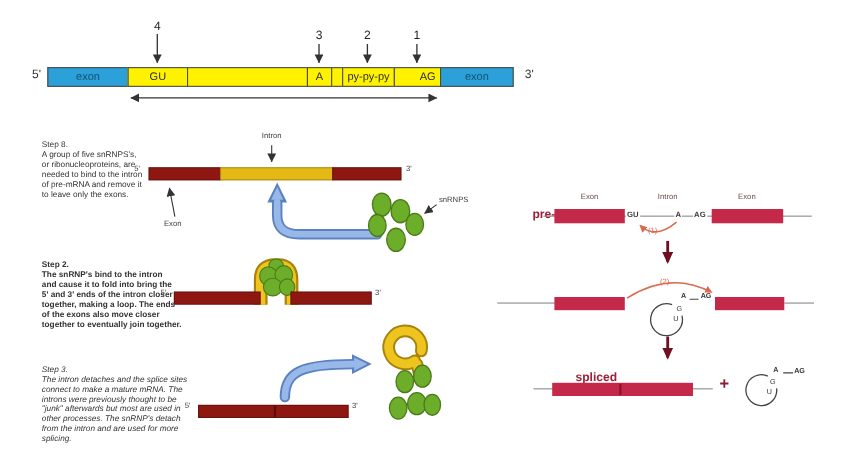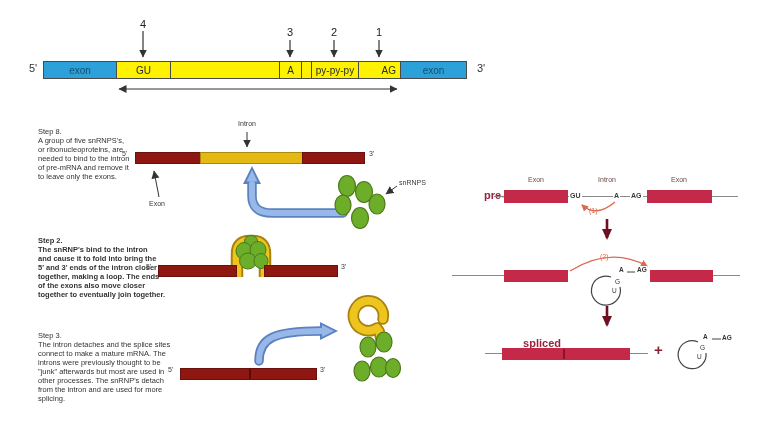--- a/index.html
+++ b/index.html
@@ -156,21 +156,21 @@
 and cause it to fold into bring the
 5' and 3' ends of the intron closer
 together, making a loop. The ends
 of the exons also move closer
 together to eventually join together.</div>
   <div class="lbl7" style="left:146px;top:263px;">5'</div>
   <div class="bar dr" style="left:158px;top:265px;width:79px;"></div>
   <div class="bar dr" style="left:264px;top:265px;width:74px;"></div>
   <div class="lbl7" style="left:341px;top:263px;">3'</div>
 
-  <div class="steptext" style="left:38px;top:331px;">Step 3.
+  <div class="steptext" style="left:38px;top:331px;font-style:italic;">Step 3.
 The intron detaches and the splice sites
 connect to make a mature mRNA. The
 introns were previously thought to be
 "junk" afterwards but most are used in
 other processes. The snRNP's detach
 from the intron and are used for more
 splicing.</div>
   <div class="lbl7" style="left:168px;top:366px;">5'</div>
   <div class="bar dr" style="left:180px;top:368px;width:137px;"></div>
   <div class="seam" style="left:249px;top:369px;height:10px;"></div>

